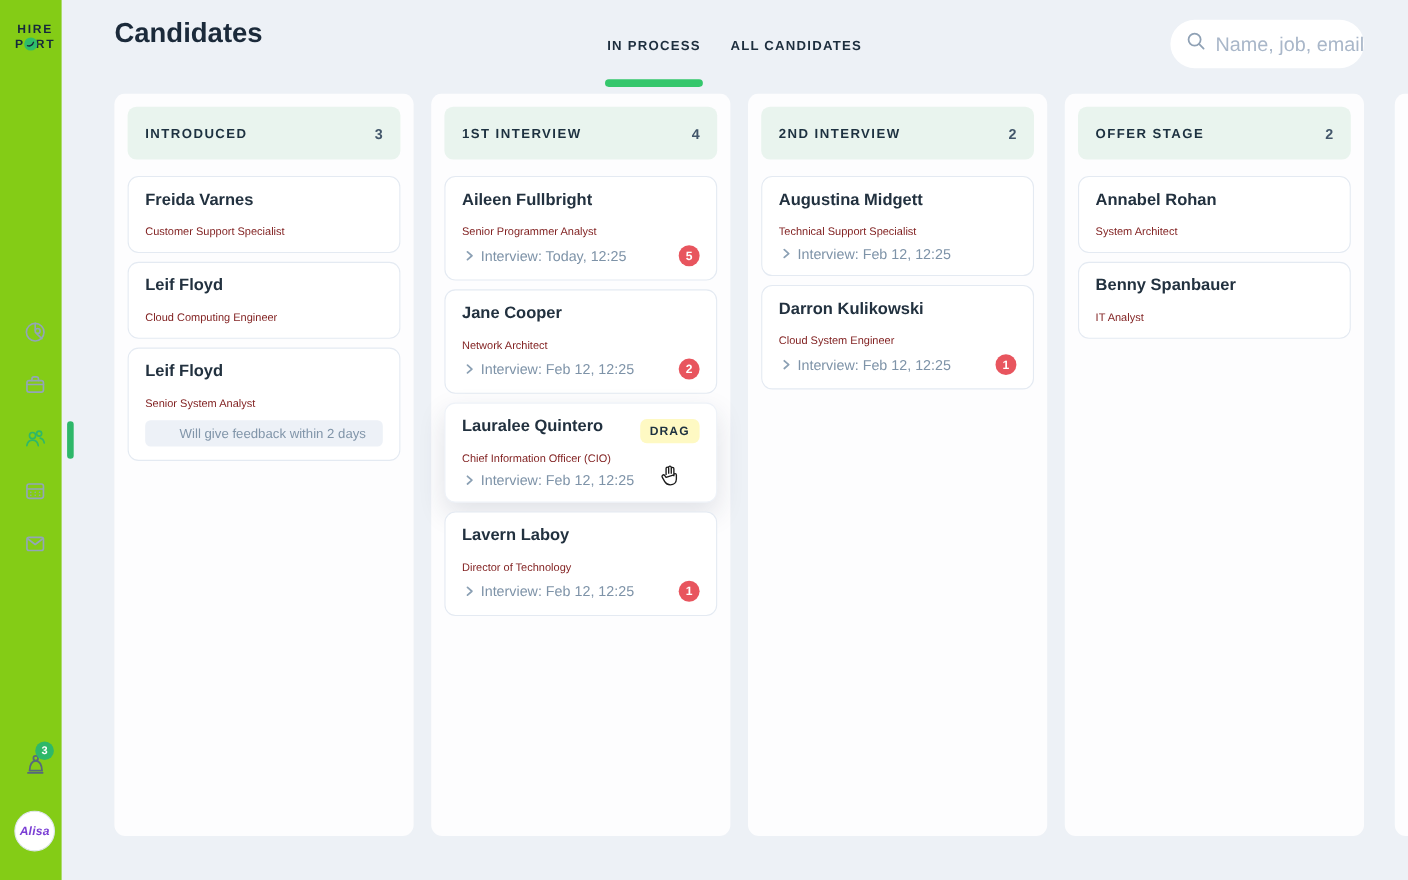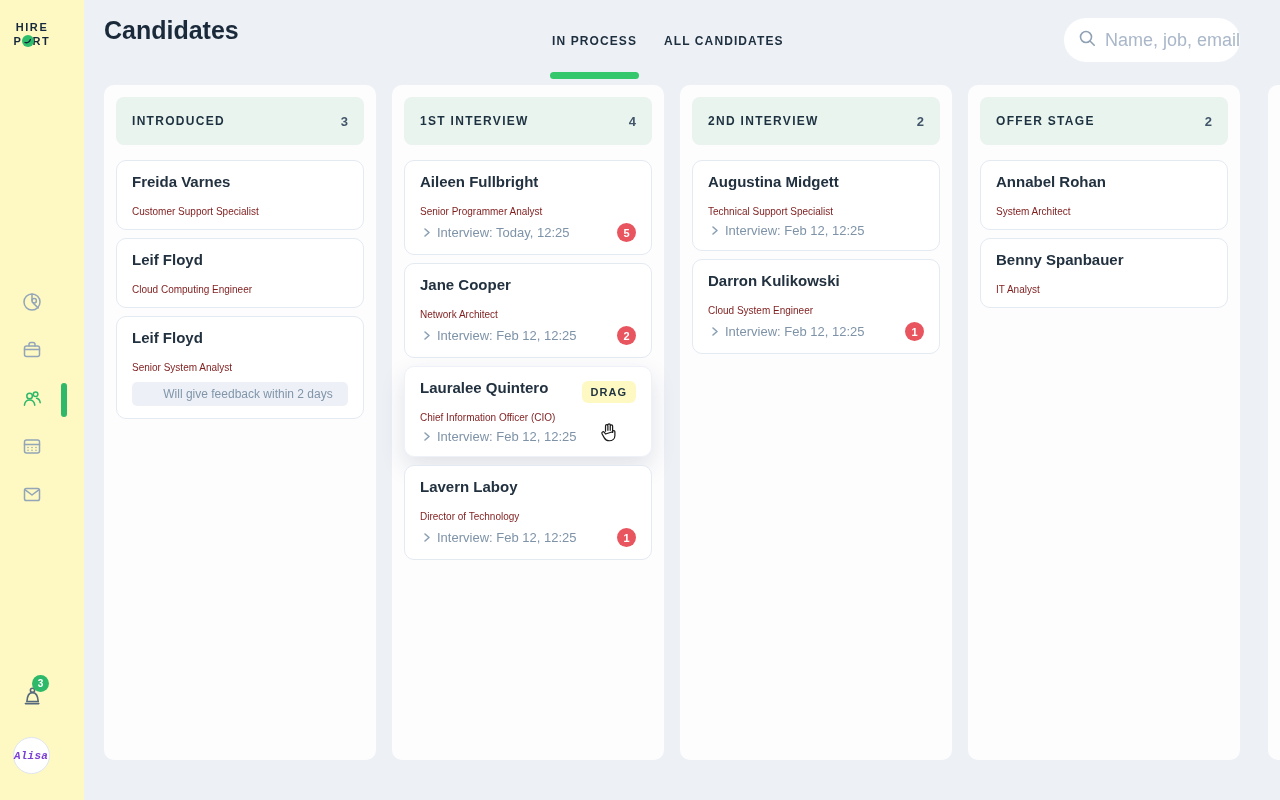--- a/index.html
+++ b/index.html
@@ -3,42 +3,42 @@
 <meta charset="utf-8">
 <style>
   * { margin:0; padding:0; box-sizing:border-box; }
   html,body { width:1280px; height:800px; overflow:hidden; }
   body {
     background:#edf1f6;
     font-family:"Liberation Sans","DejaVu Sans",sans-serif;
     color:#1d2e3e;
   }
   
-  .sidebar { position:fixed; left:0; top:0; width:84px; height:800px; background:#fef9c3; z-index:10; }
+  .sidebar { position:fixed; left:0; top:0; width:56px; height:800px; background:#84cc16; z-index:10; }
   .logo { position:absolute; top:20px; left:0; width:64px; text-align:center;
           font-size:11px; font-weight:800; letter-spacing:1.6px; color:#16283c; line-height:14px; cursor:pointer; }
   .logo-o { display:inline-block; width:12px; height:12px; background:#2ebd6b; border-radius:50%;
             vertical-align:-2px; position:relative; margin:0 -1px; }
   .logo-o svg { position:absolute; left:0; top:0; }
   .side-nav { position:absolute; top:400px; left:0; width:64px; transform:translateY(-50%);
               display:flex; flex-direction:column; align-items:center; gap:26px; }
   .nav-item { width:64px; height:22px; display:flex; justify-content:center; align-items:center;
               position:relative; cursor:pointer; }
   .nav-item svg { stroke:#93a5b8; fill:none; stroke-width:1.5; stroke-linecap:round; stroke-linejoin:round; }
   .nav-item.active svg { stroke:#2eb869; }
   .nav-item.active::after { content:''; position:absolute; right:-3px; top:-6px; width:6px; height:34px;
                             background:#2eb869; border-radius:3px; }
   .bell-wrap { position:absolute; bottom:84px; left:0; width:64px; display:flex; justify-content:center; cursor:pointer; }
   .bell-wrap svg { stroke:#56697c; fill:none; stroke-width:1.6; stroke-linecap:round; }
   .bell-badge { position:absolute; top:-9px; right:15px; min-width:17px; height:17px; border-radius:50%;
                 background:#2eb869; color:#fff; font-size:10px; font-weight:700;
                 display:flex; align-items:center; justify-content:center; }
   .avatar { position:absolute; bottom:26px; left:13px; width:37px; height:37px; border-radius:50%;
-            background:#fff; border:1px solid #dfe6ee; display:flex; align-items:center; justify-content:flex-start;
-            cursor:pointer;font-family:Liberation Mono, monospace; }
+            background:#fff; border:1px solid #dfe6ee; display:flex; align-items:center; justify-content:center;
+            cursor:pointer; }
   .avatar span { font-size:11px; font-weight:800; font-style:italic; color:#7b3fd4; letter-spacing:.2px; }
   
   .main { margin-left:64px; position:relative; height:800px; }
   .page-title { position:absolute; left:40px; top:16px; font-size:25px; font-weight:800; color:#1b2a3a; }
   .tabs { position:absolute; left:488px; top:34px; display:flex; gap:27px; }
   .tab { font-size:12px; font-weight:700; letter-spacing:1.1px; color:#1d2e3e; position:relative; cursor:pointer; white-space:nowrap; }
   .tab.active::after { content:''; position:absolute; left:-2px; right:-2px; top:38px; height:7px;
                        background:#35c76c; border-radius:4px; }
   .search { position:absolute; right:40px; top:18px; width:176px; height:44px; background:#fff;
             border-radius:22px; display:flex; align-items:center; padding-left:14px; }

